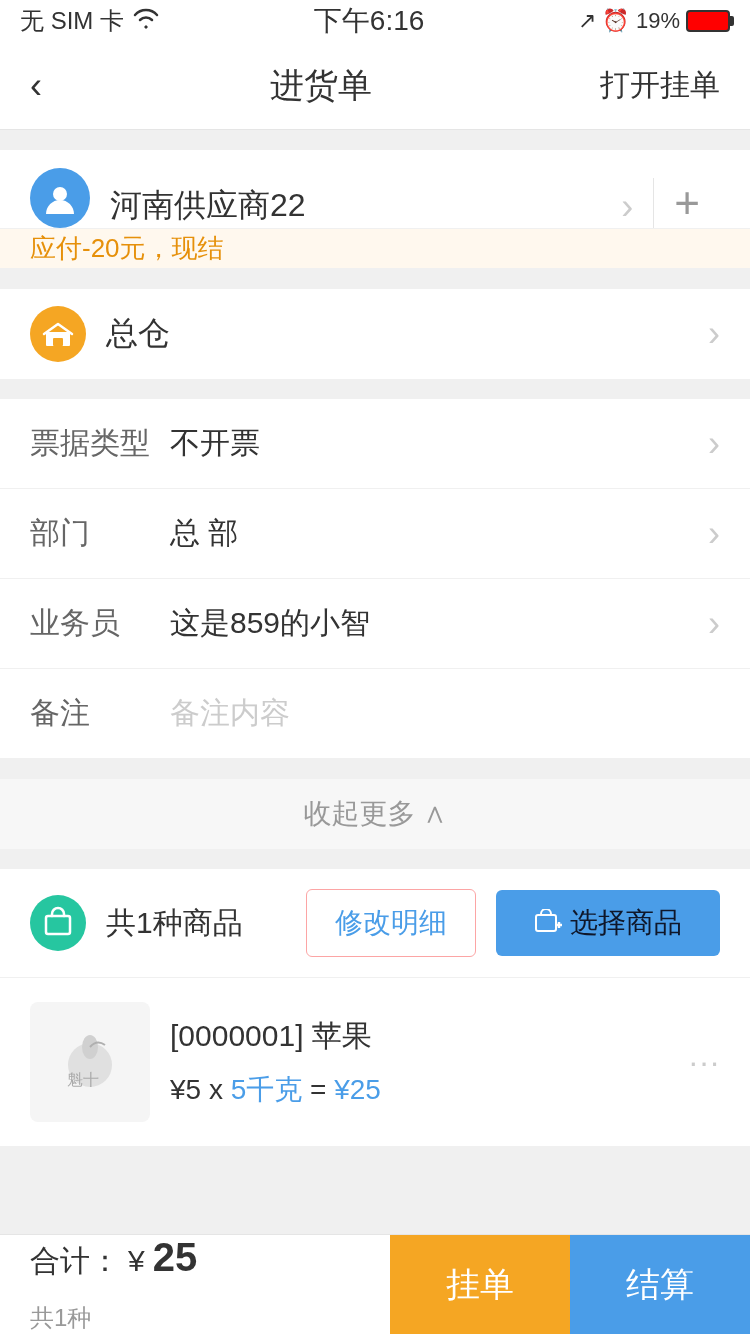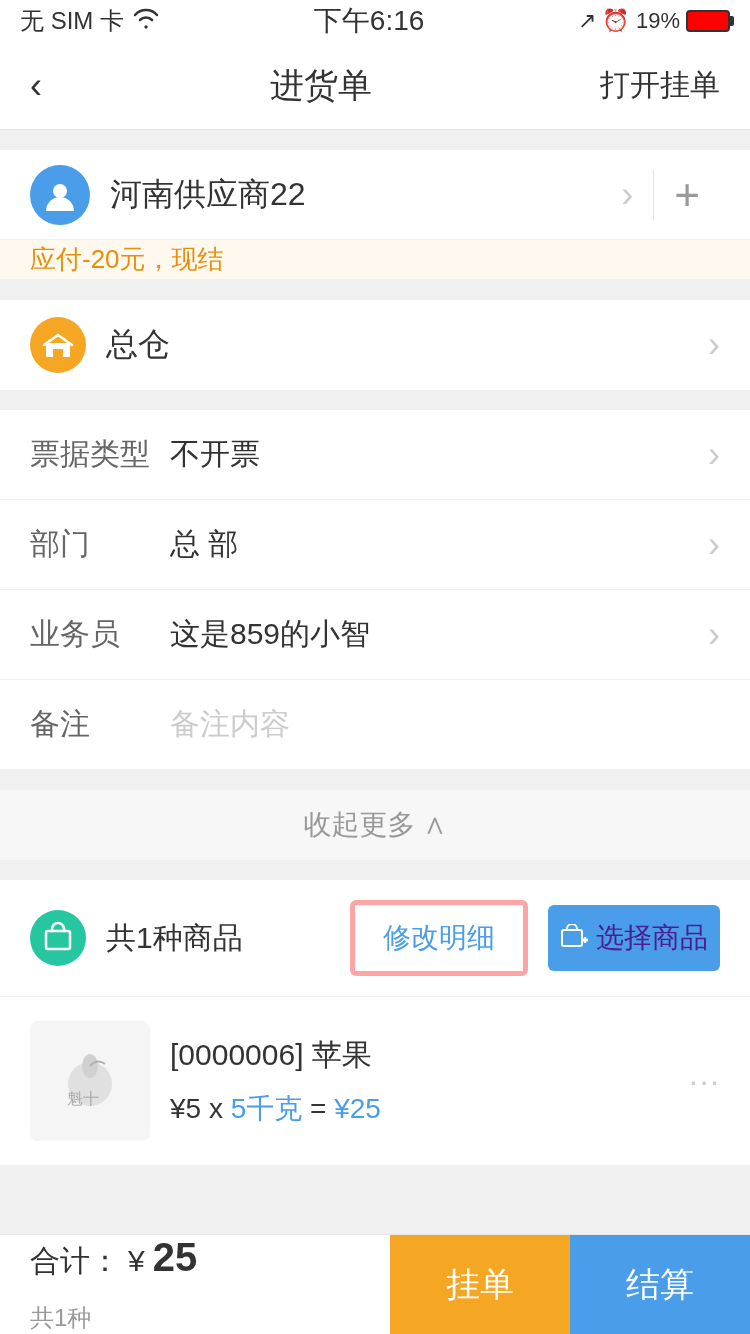--- a/index.html
+++ b/index.html
@@ -83,23 +83,23 @@
 
     
     .section {
       background: #fff;
       margin-bottom: 0;
     }
 
     
     .supplier-row {
       display: flex;
-      align-items: center;
+      align-items: flex-end;
       padding: 0 30px;
-      height: 90px;
+      height: 79px;
       border-bottom: 1px solid #f0f0f0;
     }
     .supplier-avatar {
       width: 60px;
       height: 60px;
       border-radius: 50%;
       background: #4a9de8;
       display: flex;
       align-items: center;
       justify-content: center;
@@ -226,33 +226,33 @@
       align-items: center;
       justify-content: center;
       flex-shrink: 0;
     }
     .product-count-text {
       flex: 1;
       font-size: 30px;
       color: #333;
     }
     .btn-modify {
-      border: 5px solid #fca5a5;
+      border: 1px solid #fca5a5;
       color: #4a9de8;
       background: #fff;
       padding: 14px 28px;
       font-size: 28px;
       border-radius: 6px;
       cursor: pointer;
     }
     .btn-select {
       background: #4a9de8;
-      color: #4c1d95;
+      color: #0f172a;
       border: none;
-      padding: 14px 12px;
+      padding: 14px 38px;
       font-size: 28px;
       border-radius: 6px;
       cursor: pointer;
       display: flex;
       align-items: center;
       gap: 8px;
     }
 
     
     .product-item {
@@ -469,21 +469,21 @@
   <div class="product-thumb">
     <svg width="70" height="70" viewBox="0 0 70 70" fill="none">
       <circle cx="35" cy="38" r="22" fill="#e0e0e0"></circle>
       <ellipse cx="35" cy="20" rx="8" ry="12" fill="#d0d0d0"></ellipse>
       <path d="M35 20 Q42 12 50 18" stroke="#b0b0b0" stroke-width="2" fill="none"></path>
       <text x="12" y="58" font-size="16" fill="#aaa" font-family="sans-serif">魁十</text>
     </svg>
   </div>
   <div class="product-info">
     <div class="product-name">
-      <span>[0000006]</span>
+      <span>[0000001]</span>
       <span> </span>
       <span>苹果</span>
     </div>
     <div class="product-price-row">
       <span>¥5</span>
       <span> x </span>
       <span class="price-highlight">5千克</span>
       <span> = </span>
       <span class="price-highlight">¥25</span>
     </div>

